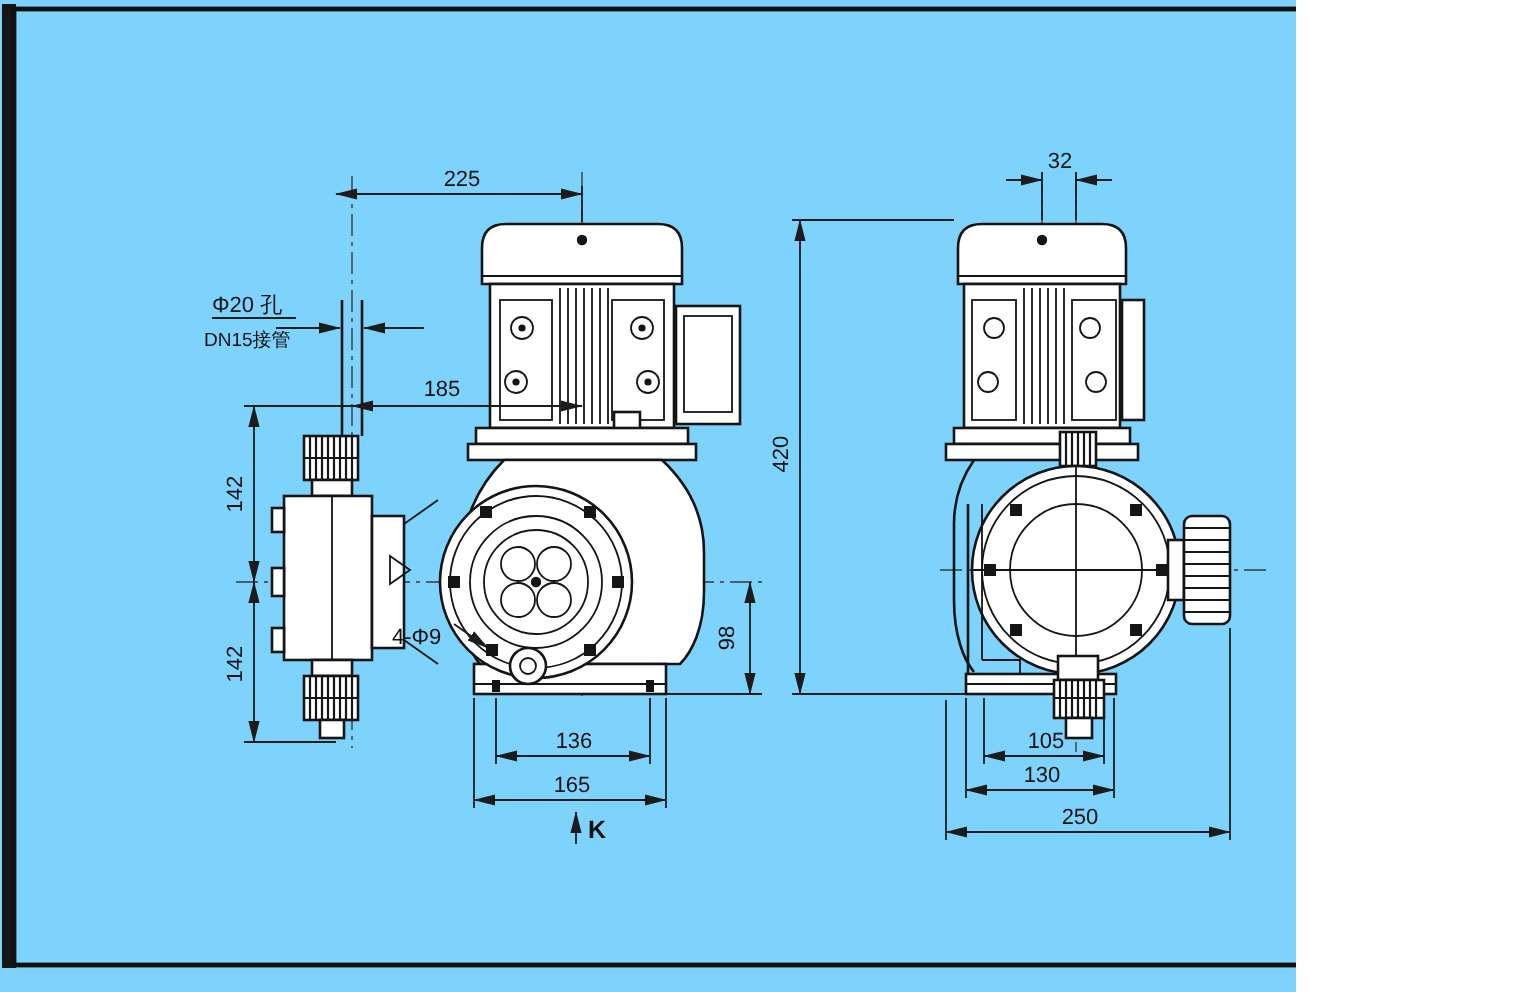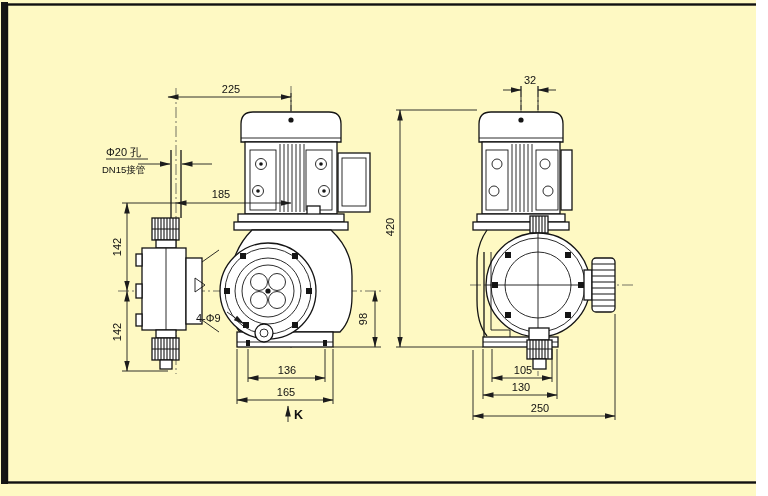--- a/index.html
+++ b/index.html
@@ -1,16 +1,16 @@
 <!DOCTYPE html>
 <html><head>
 <meta charset="utf-8">
 <style>
   html,body{margin:0;padding:0;background:#ffffff;}
-  .sheet{position:relative;width:756px;height:496px;background:#fef9c3;overflow:hidden;}
+  .sheet{position:relative;width:648px;height:496px;background:#7dd3fc;overflow:hidden;}
   svg{position:absolute;left:0;top:0;}
   svg text{font-family:"Liberation Sans","DejaVu Sans",sans-serif;fill:#111;font-size:11px;}
   svg text.small{font-size:9.5px;}
   svg text.big{font-size:12.5px;font-weight:bold;}
   .obj{stroke:#151515;fill:none;stroke-width:1.3;}
   .obj2{stroke:#151515;fill:none;stroke-width:0.9;}
   .objf{stroke:#151515;fill:#ffffff;stroke-width:1.3;}
   .dim{stroke:#1c1c1c;fill:none;stroke-width:0.9;}
   .cl{stroke:#3a3a3a;stroke-width:0.7;fill:none;stroke-dasharray:11 3 2 3;}
   .knurl{stroke:#151515;stroke-width:1.1;fill:none;}

